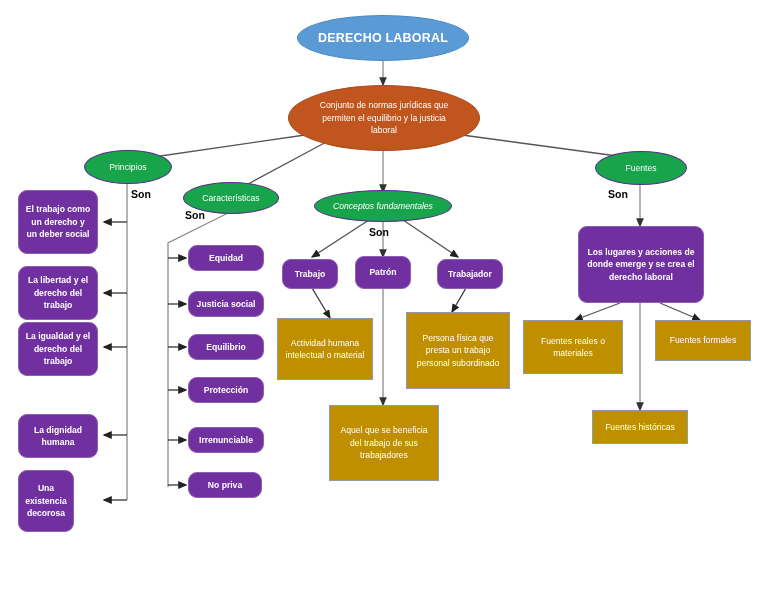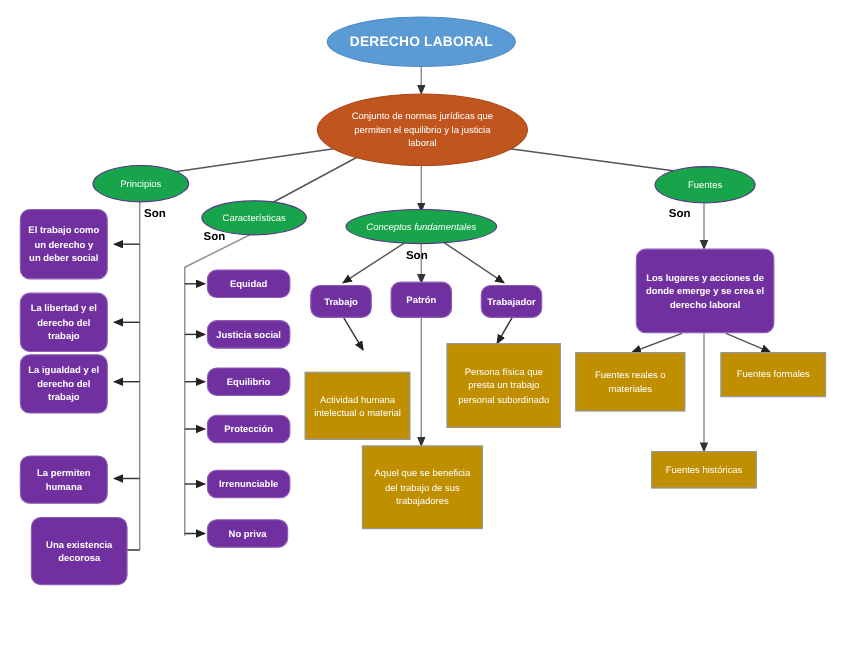--- a/index.html
+++ b/index.html
@@ -160,23 +160,23 @@
   <div class="node n-purple" style="left:18px; top:190px; width:80px; height:64px;">
     <span>El trabajo como un derecho y un deber social</span>
   </div>
   <div class="node n-purple" style="left:18px; top:266px; width:80px; height:54px;">
     <span>La libertad y el derecho del trabajo</span>
   </div>
   <div class="node n-purple" style="left:18px; top:322px; width:80px; height:54px;">
     <span>La igualdad y el derecho del trabajo</span>
   </div>
   <div class="node n-purple" style="left:18px; top:414px; width:80px; height:44px;">
-    <span>La permiten humana</span>
-  </div>
-  <div class="node n-purple" style="left:28px; top:470px; width:88px; height:62px;justify-content:flex-end;">
+    <span>La dignidad humana</span>
+  </div>
+  <div class="node n-purple" style="left:18px; top:470px; width:56px; height:62px;justify-content:flex-end;">
     <span>Una existencia decorosa</span>
   </div>
 
   <div class="node n-purple" style="left:188px; top:245px; width:76px; height:26px;">
     <span>Equidad</span>
   </div>
   <div class="node n-purple" style="left:188px; top:291px; width:76px; height:26px;">
     <span>Justicia social</span>
   </div>
   <div class="node n-purple" style="left:188px; top:334px; width:76px; height:26px;">
@@ -191,25 +191,25 @@
   <div class="node n-purple" style="left:188px; top:472px; width:74px; height:26px;">
     <span>No priva</span>
   </div>
 
   <div class="node n-purple" style="left:282px; top:259px; width:56px; height:30px;">
     <span>Trabajo</span>
   </div>
   <div class="node n-purple" style="left:355px; top:256px; width:56px; height:33px;">
     <span>Patrón</span>
   </div>
-  <div class="node n-purple" style="left:437px; top:259px; width:56px; height:30px;">
+  <div class="node n-purple" style="left:437px; top:259px; width:66px; height:30px;">
     <span>Trabajador</span>
   </div>
 
-  <div class="node n-gold" style="left:277px; top:318px; width:96px; height:62px;margin-top:20px;">
+  <div class="node n-gold" style="left:277px; top:318px; width:96px; height:62px;">
     <span>Actividad humana intelectual o material</span>
   </div>
   <div class="node n-gold" style="left:329px; top:405px; width:110px; height:76px;">
     <span>Aquel que se beneficia del trabajo de sus trabajadores</span>
   </div>
   <div class="node n-gold" style="left:406px; top:312px; width:104px; height:77px;">
     <span>Persona física que presta un trabajo personal subordinado</span>
   </div>
 
   <div class="node n-purple" style="left:578px; top:226px; width:126px; height:77px;">

